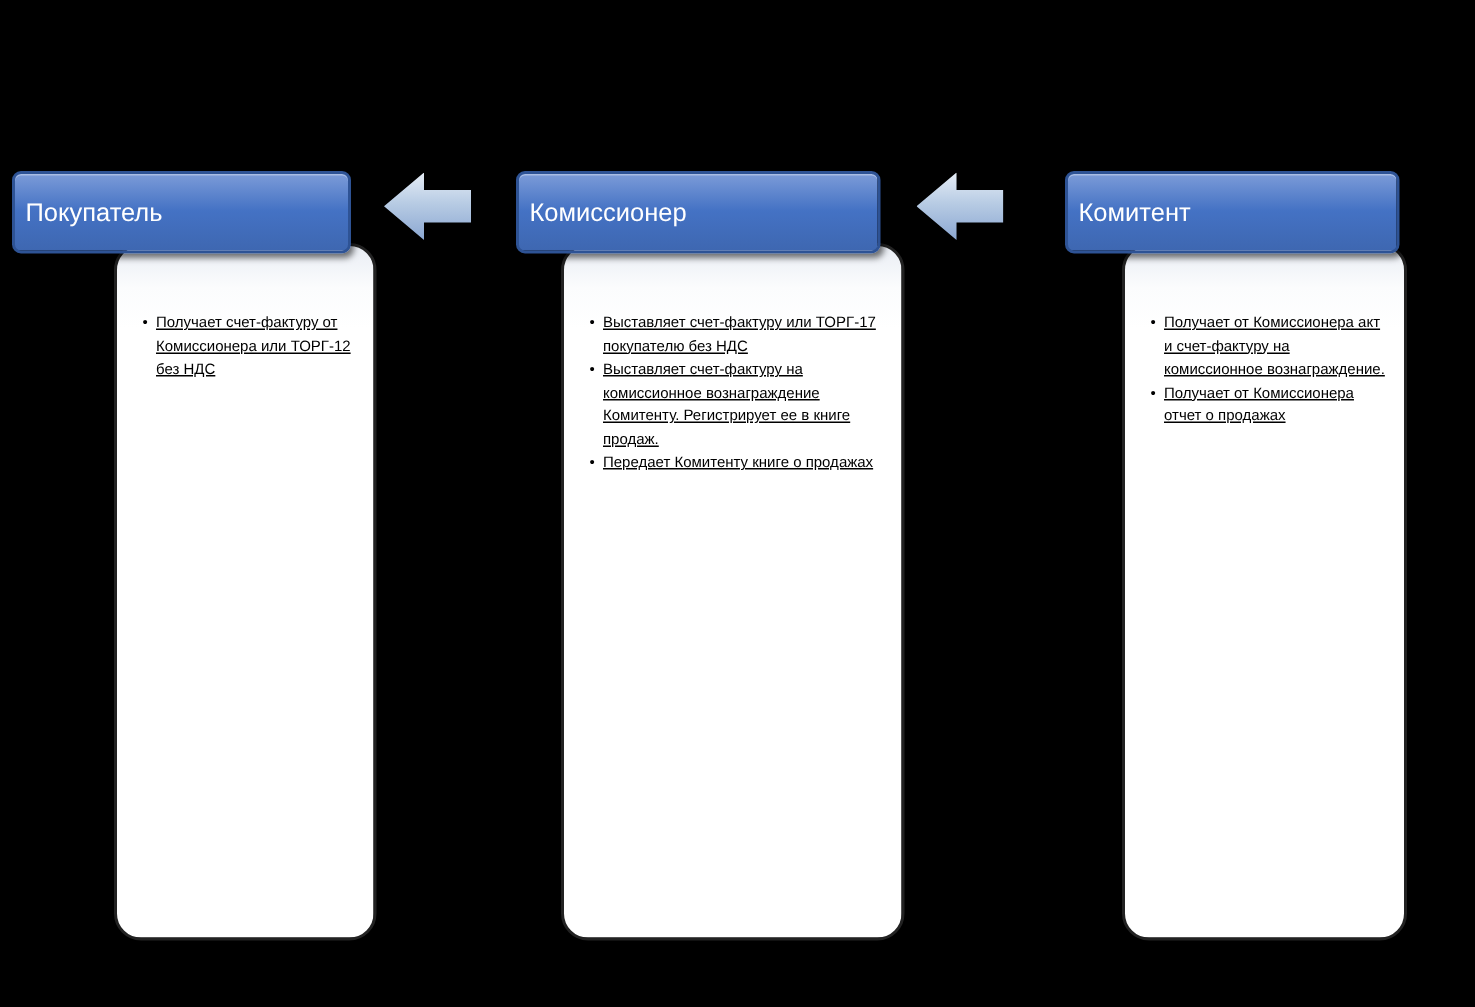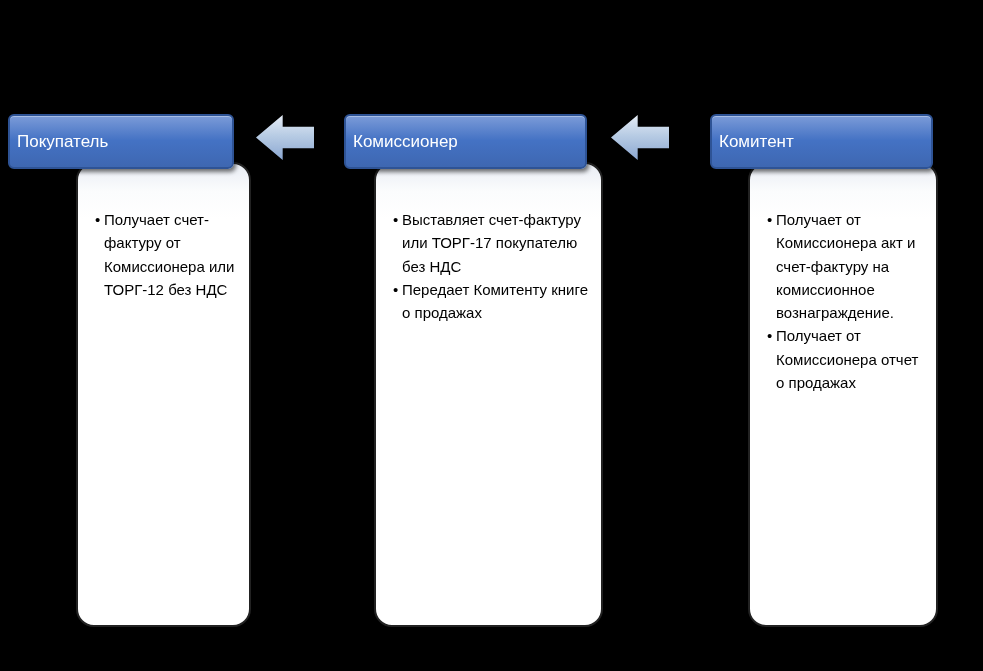--- a/index.html
+++ b/index.html
@@ -58,22 +58,23 @@
   }
   .card-1 { left: 76px;  width: 175px; }
   .card-2 { left: 374px; width: 229px; }
   .card-3 { left: 748px; width: 190px; }
 
   .bullets {
     margin: 0;
     padding: 44px 12px 0 17px;
     list-style: none;
     color: var(--card-text, #000000);
-    font-size: 15px;
+    font-size: 10px;
     line-height: 1.55;
+    text-decoration: underline;
   }
   .bullets li {
     position: relative;
     padding-left: 9px;
   }
   .bullets li::before {
     content: "\2022";
     position: absolute;
     left: 0;
     top: 0;
@@ -108,20 +109,21 @@
   </div>
 
   <div class="arrow arrow-1"></div>
 
   <div class="hdr hdr-2">
     <span>Комиссионер</span>
   </div>
   <div class="card card-2">
     <ul class="bullets">
         <li>Выставляет счет-фактуру или ТОРГ-17 покупателю без НДС</li>
+        <li>Выставляет счет-фактуру на комиссионное вознаграждение Комитенту. Регистрирует ее в книге продаж.</li>
         <li>Передает Комитенту книге о продажах</li>
       </ul>
   </div>
 
   <div class="arrow arrow-2"></div>
 
   <div class="hdr hdr-3">
     <span>Комитент</span>
   </div>
   <div class="card card-3">

